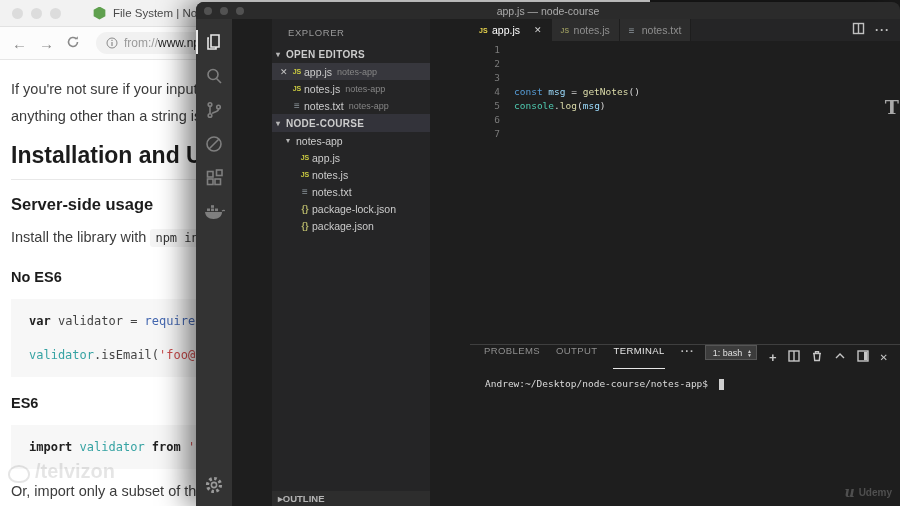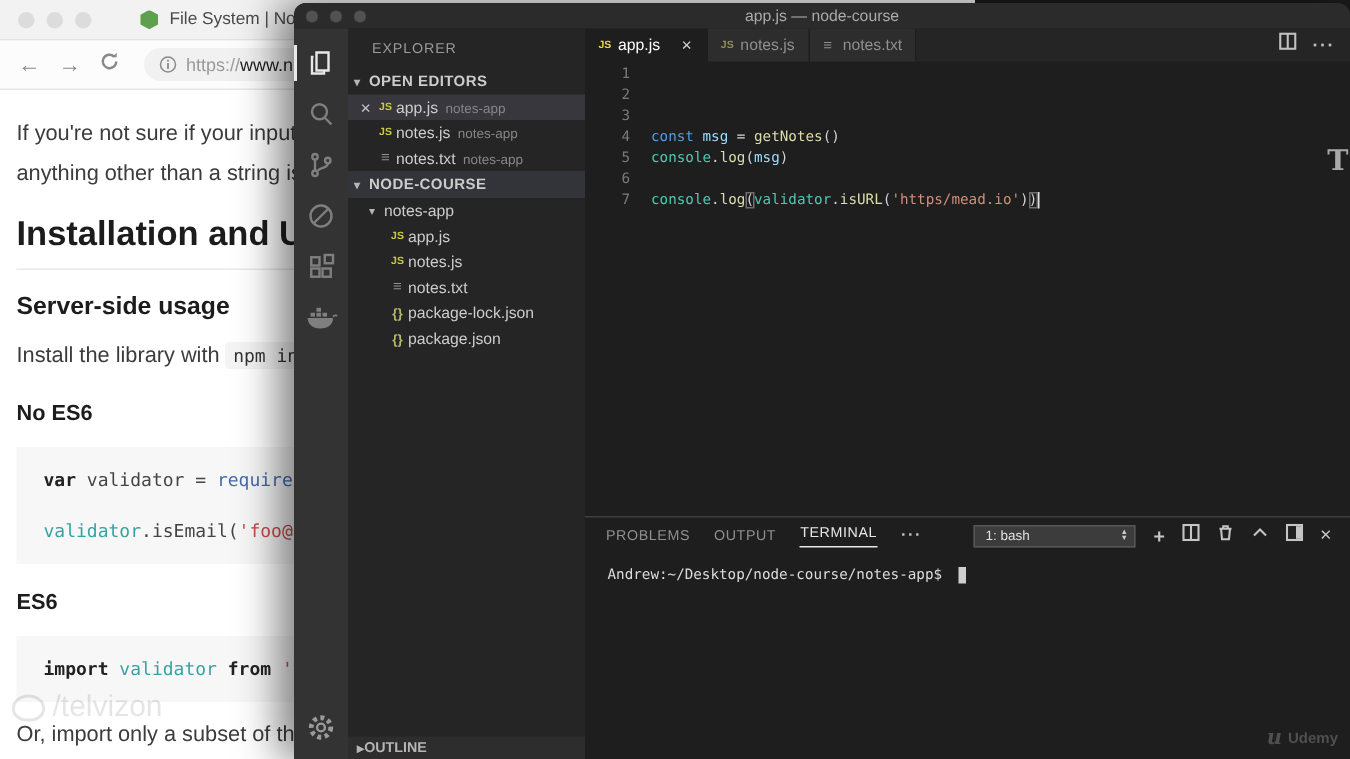--- a/index.html
+++ b/index.html
@@ -31,34 +31,34 @@
   .b-code-inline { font-family:"DejaVu Sans Mono",monospace; font-size:12px; background:#f4f4f4;
     padding:2px 5px; border-radius:3px; color:#333; }
   .b-pre { background:#f7f7f7; margin-top:14px; padding:14px 0 14px 18px; font-size:12px;
     line-height:16px; white-space:nowrap; width:640px; }
   .b-pre .gap { height:18px; }
   .bkw { color:#222; font-weight:bold; }
   .bpl { color:#444; }
   .bbi { color:#4568b0; }
   .bti { color:#36a3a3; }
   .bst { color:#c94a4a; }
-  .wm-telvizon { position:absolute; left:8px; top:460px; font-size:20px; font-weight:normal;
-    color:rgba(0,0,0,0.10); display:flex; align-items:center; }
+  .wm-telvizon { position:absolute; left:8px; top:460px; font-size:20px; font-weight:bold;
+    color:rgba(0,0,0,0.10); display:flex; align-items:flex-end; }
   .wm-blob { width:22px; height:18px; border:2px solid rgba(0,0,0,0.10); border-radius:50% 50% 45% 45%;
     margin-right:5px; }
 
   
   .vsc { position:absolute; left:196px; top:2px; width:704px; height:504px; background:#1e1e1e;
     border-radius:8px 8px 0 0; box-shadow:-10px 0 28px rgba(0,0,0,0.5); overflow:hidden;
     display:flex; flex-direction:column; }
   .v-titlebar { height:17px; background:#2b2b2b; display:flex; align-items:center; position:relative;
     flex:0 0 auto; }
   .v-dot { width:8px; height:8px; border-radius:50%; background:#525252; margin-left:8px; }
   .v-title { position:absolute; left:0; right:0; text-align:center; font-size:10.5px; color:#ababab; }
-  .v-main { flex:1; display:flex; min-height:0; }
+  .v-main { flex:1; display:flex; min-height:0;gap:40px; }
 
   .v-activity { width:36px; background:#333333; display:flex; flex-direction:column; align-items:center;
     padding-top:8px; position:relative; flex:0 0 auto; }
   .a-ic { width:36px; height:30px; display:flex; align-items:center; justify-content:center;
     margin-bottom:4px; position:relative; }
   .a-ic svg { stroke:#7f7f7f; fill:none; stroke-width:1.6; }
   .a-ic.active svg { stroke:#e8e8e8; }
   .a-ic.active::before { content:""; position:absolute; left:0; top:3px; bottom:3px; width:2px; background:#e8e8e8; }
   .a-gear { position:absolute; bottom:8px; left:0; width:36px; height:26px; display:flex;
     align-items:center; justify-content:center; }
@@ -96,21 +96,21 @@
   .cl { display:flex; height:14px; white-space:pre; }
   .ln { width:30px; text-align:right; color:#7a7a7a; flex:0 0 auto; }
   .ct { margin-left:14px; }
   .kw { color:#569cd6; } .var { color:#9cdcfe; } .fn { color:#dcdcaa; }
   .obj { color:#4ec9b0; } .str { color:#ce9178; } .pln { color:#d4d4d4; }
   .u { border-bottom:1px dotted #9a9a9a; }
   .bm { outline:1px solid #6e6e6e; outline-offset:-1px; }
   .caret { display:inline-block; width:1px; height:11px; background:#e0e0e0; vertical-align:middle; }
 
   .v-panel { height:162px; border-top:1px solid #3f3f3f; flex:0 0 auto; }
-  .p-head { height:24px; display:flex; align-items:center; padding:0 12px 0 14px; }
+  .p-head { height:24px; display:flex; padding:0 12px 0 14px; }
   .p-tab { font-size:9.5px; letter-spacing:0.4px; color:#8f8f8f; margin-right:16px; }
   .p-tab.active { color:#e7e7e7; border-bottom:1px solid #e7e7e7; padding-bottom:3px; }
   .p-more { color:#c0c0c0; font-size:11px; font-weight:bold; letter-spacing:1px; margin-right:10px; }
   .p-select { margin-left:auto; width:108px; height:15px; background:#3c3c3c; border:1px solid #565656;
     display:flex; align-items:center; font-size:9px; color:#e0e0e0; padding:0 4px 0 7px; }
   .p-select .arrows { margin-left:auto; font-size:5px; color:#cccccc; line-height:4px; text-align:center; }
   .p-icons { display:flex; align-items:center; gap:11px; margin-left:12px; }
   .p-icons svg { stroke:#c5c5c5; fill:none; stroke-width:1.4; }
   .p-plus { color:#c5c5c5; font-size:13px; font-weight:bold; }
   .p-x { color:#c5c5c5; font-size:10px; }
@@ -145,21 +145,21 @@
           <path d="M11.5 7a4.5 4.5 0 1 1-1.4-3.3" stroke="#8a8a8a" stroke-width="1.6" fill="none"></path>
           <path d="M11.8 1.2v3h-3z" fill="#8a8a8a"></path>
         </svg>
     </span>
     <div class="url-pill">
       <svg width="12" height="12" viewBox="0 0 12 12">
           <circle cx="6" cy="6" r="5" stroke="#8a8a8a" fill="none"></circle>
           <rect x="5.4" y="5" width="1.2" height="4" fill="#8a8a8a"></rect>
           <rect x="5.4" y="2.8" width="1.2" height="1.2" fill="#8a8a8a"></rect>
         </svg>
-      <span class="url-scheme">https://</span>
+      <span class="url-scheme">from://</span>
       <span class="url-host">www.npmjs.co</span>
     </div>
   </div>
   <div class="b-content">
     <p class="b-p">If you're not sure if your input is a s</p>
     <p class="b-p">anything other than a string is an e</p>
     <h1 class="b-h1">Installation and Usage</h1>
     <hr class="b-hr">
     <h2 class="b-h2">Server-side usage</h2>
     <p class="b-p" style="margin-top:13px;">
@@ -345,21 +345,20 @@
         </div>
         <div class="cl">
           <span class="ln">5</span>
           <span class="ct"><span class="obj">console</span><span class="pln">.</span><span class="fn">log</span><span class="pln">(</span><span class="var">msg</span><span class="pln">)</span></span>
         </div>
         <div class="cl">
           <span class="ln">6</span>
         </div>
         <div class="cl">
           <span class="ln">7</span>
-          <span class="ct"><span class="obj">console</span><span class="pln">.</span><span class="fn">log</span><span class="pln bm">(</span><span class="obj">validator</span><span class="pln">.</span><span class="fn">isURL</span><span class="pln">(</span><span class="str">'https/mead.io'</span><span class="pln">)</span><span class="pln bm">)</span><span class="caret"></span></span>
         </div>
       </div>
 
       <div class="v-panel">
         <div class="p-head">
           <span class="p-tab">PROBLEMS</span>
           <span class="p-tab">OUTPUT</span>
           <span class="p-tab active">TERMINAL</span>
           <span class="p-more">···</span>
           <div class="p-select">

